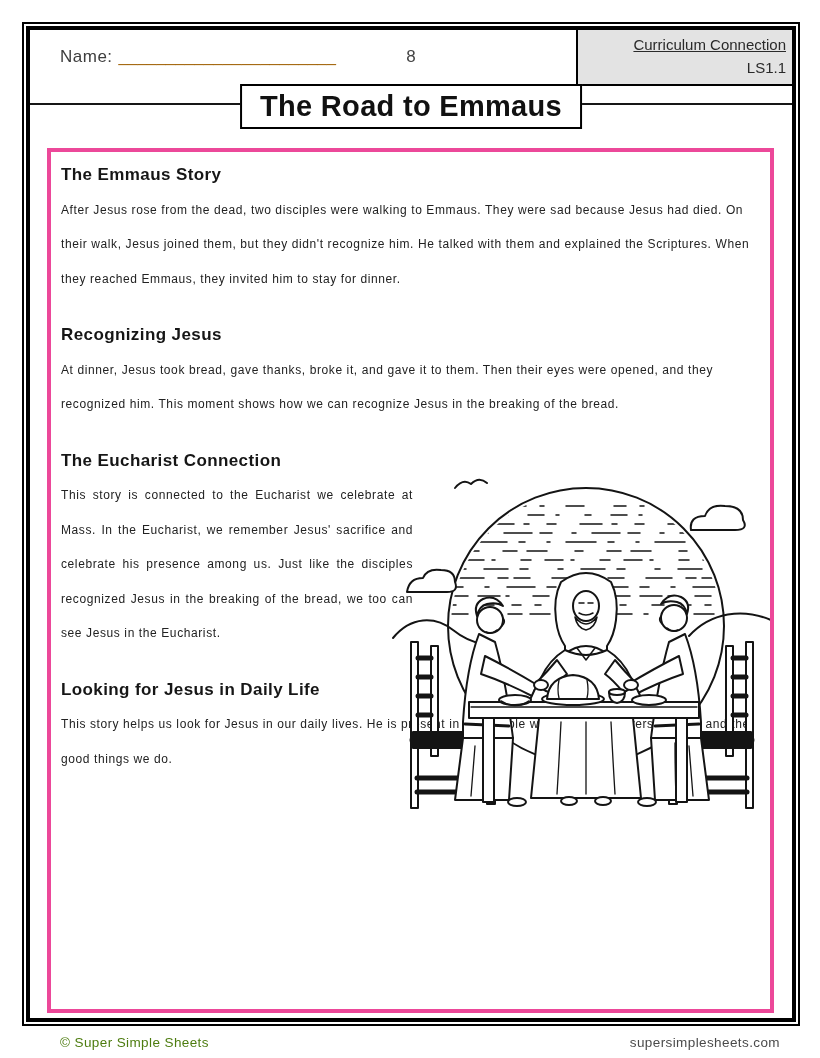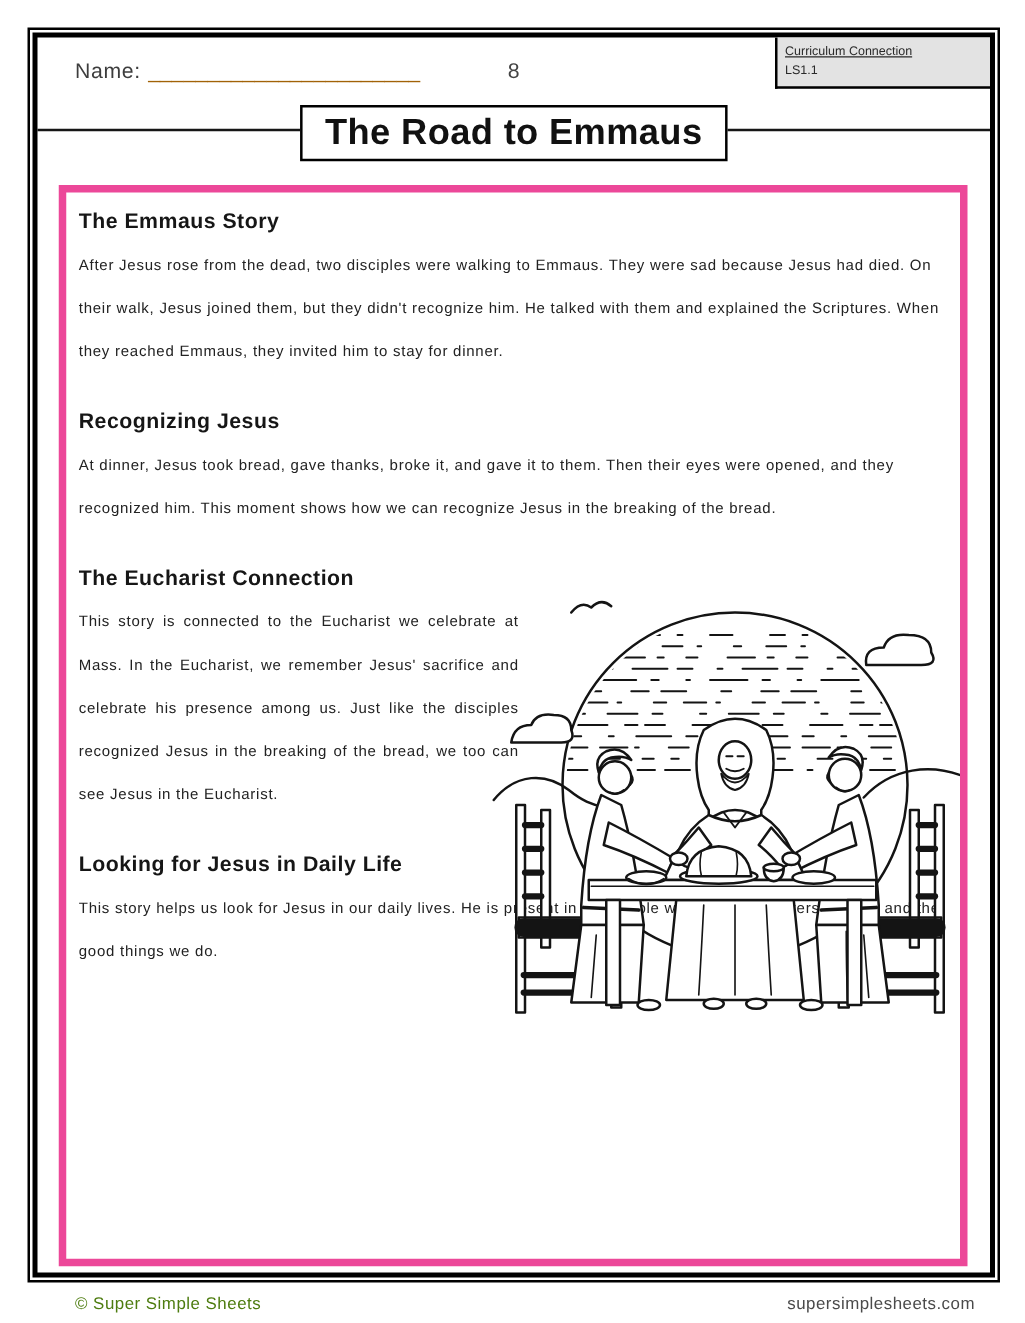--- a/index.html
+++ b/index.html
@@ -5,29 +5,29 @@
   html,body{margin:0;padding:0;background:#fff;}
   .page{position:relative;width:820px;height:1058px;background:#fff;overflow:hidden;
         font-family:"Liberation Sans",sans-serif;color:#1f1f1f;}
   
   .frame{position:absolute;left:26px;top:26px;width:770px;height:996px;box-sizing:border-box;
          border:4px solid #000;outline:2px solid #000;outline-offset:2px;background:#fff;}
   .header{position:relative;height:73px;border-bottom:2px solid #161616;}
   .name-block{position:absolute;left:30px;top:17px;font-size:17px;color:#3d3d3d;letter-spacing:.5px;}
   .name-block .nline{margin-left:6px;letter-spacing:0;color:#a16207;}
   .page-num{position:absolute;left:0;width:100%;top:17px;text-align:center;font-size:17px;color:#444;}
-  .curriculum{position:absolute;top:0;right:0;width:172px;box-sizing:border-box;background:#e3e3e3;
-              border:2px solid #000;border-top:none;border-right:none;text-align:left;
-              padding:4px 6px 5px;font-size:10px;color:#2a2a2a;line-height:1.5;}
+  .curriculum{position:absolute;top:0;right:0;width:216px;box-sizing:border-box;background:#e3e3e3;
+              border:2px solid #000;border-top:none;border-right:none;text-align:right;
+              padding:4px 6px 5px;font-size:15px;color:#2a2a2a;line-height:1.5;}
   .curriculum .ct{text-decoration:underline;}
   .title-box{position:absolute;top:54px;left:50%;transform:translateX(-50%);z-index:3;background:#fff;
              border:2px solid #000;padding:4px 18px 4px;white-space:nowrap;}
   .title-box h1{margin:0;font-size:29px;font-weight:700;letter-spacing:.3px;color:#111;}
   .content{position:absolute;left:17px;top:118px;width:727px;height:865px;box-sizing:border-box;
-           border:6px solid #ec4899;padding:6px 10px;overflow:hidden;}
+           border:4px solid #ec4899;padding:6px 10px;overflow:hidden;}
   .sec{margin:0 0 22px;}
   .sec h2{margin:0;font-size:17px;font-weight:700;line-height:34.5px;letter-spacing:.4px;color:#161616;}
   .sec p{margin:0;font-size:12px;font-weight:400;line-height:34.5px;letter-spacing:.6px;color:#222;}
   .sec.narrow p{width:352px;text-align:justify;}
   .sec.last{margin-bottom:0;}
   .illus{position:absolute;left:340px;top:318px;width:382px;height:366px;}
   .footer-left{position:absolute;left:60px;top:1035px;font-size:13.5px;color:#4d7c0f;letter-spacing:.4px;}
   .footer-right{position:absolute;right:40px;top:1035px;font-size:13.5px;color:#4a4a4a;letter-spacing:.4px;}
 </style>
 </head>

